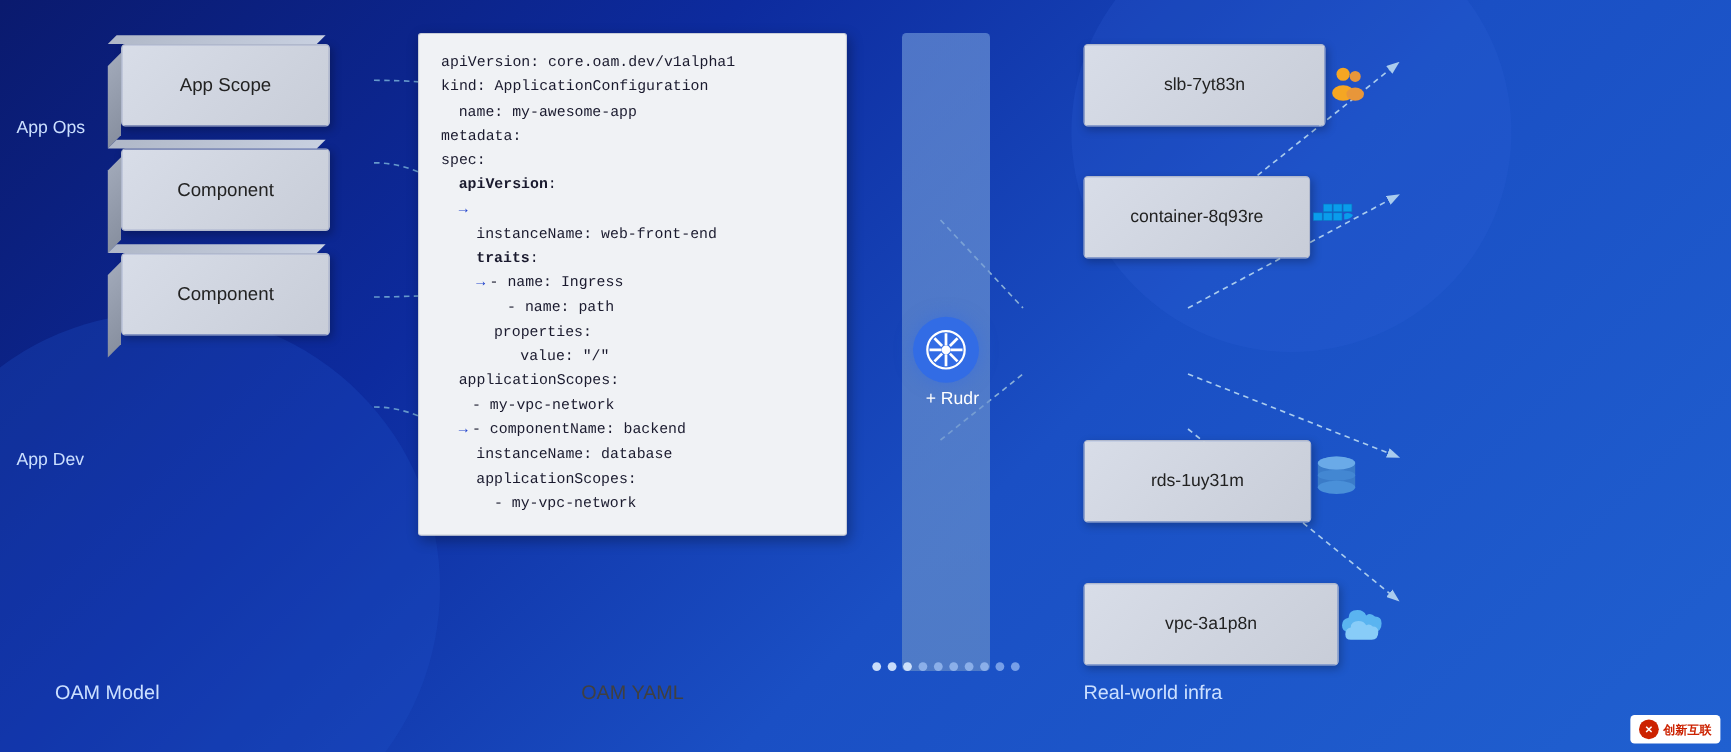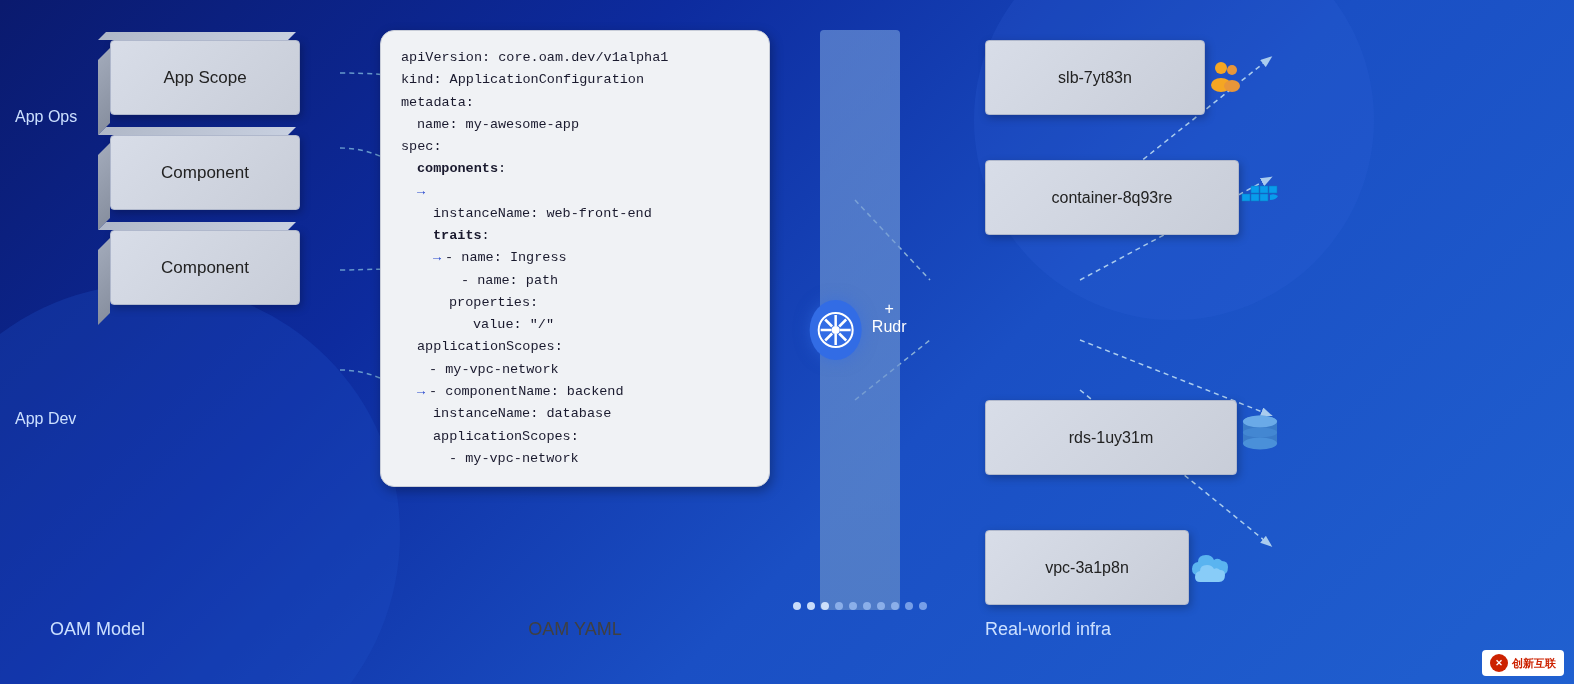--- a/index.html
+++ b/index.html
@@ -140,21 +140,21 @@
       left: 50%;
       transform: translateX(-50%);
       color: #404040;
       font-size: 18px;
       font-weight: 400;
     }
 
     .yaml-box {
       background: #f0f2f5;
       border: 1px solid #c8cdd8;
-      border-radius: 14px;
+      border-radius: 3px;
       padding: 16px 20px;
       font-family: 'Courier New', monospace;
       font-size: 13.5px;
       line-height: 1.65;
       color: #1a1a2e;
       position: absolute;
       top: 10px;
       left: 0;
       right: 0;
       box-shadow: 2px 4px 12px rgba(0,0,0,0.3);
@@ -182,22 +182,22 @@
       background: linear-gradient(180deg, rgba(120,160,220,0.6) 0%, rgba(100,140,200,0.7) 100%);
       border-radius: 4px;
     }
 
     .k8s-logo-container {
       position: absolute;
       top: 50%;
       left: 50%;
       transform: translate(-50%, -50%);
       display: flex;
-      flex-direction: row;
-      align-items: flex-start;
+      flex-direction: column;
+      align-items: flex-end;
       gap: 6px;
     }
 
     .k8s-logo {
       width: 60px;
       height: 60px;
       background: #326ce5;
       border-radius: 50%;
       display: flex;
       align-items: center;
@@ -263,33 +263,33 @@
     
     .card-slb {
       top: 20px;
       left: 20px;
       width: 220px;
     }
     
     .card-container {
       top: 140px;
       left: 20px;
-      width: 254px;
+      width: 206px;
     }
     
     .card-rds {
       top: 380px;
       left: 20px;
-      width: 252px;
+      width: 207px;
     }
     
     .card-vpc {
       top: 510px;
       left: 20px;
-      width: 204px;
+      width: 232px;
     }
 
     
     .watermark {
       position: absolute;
       bottom: 8px;
       right: 10px;
       background: white;
       border-radius: 4px;
       padding: 4px 8px;
@@ -385,24 +385,24 @@
       </div>
     </div>
 
     <span class="oam-model-label">OAM Model</span>
   </div>
 
   <div class="yaml-section">
     <div class="yaml-box">
       <div style="white-space:nowrap;">apiVersion: core.oam.dev/v1alpha1</div>
       <div>kind: ApplicationConfiguration</div>
+      <div style="padding-left:16px;">name: my-awesome-app</div>
       <div>metadata:</div>
-      <div style="padding-left:16px;">name: my-awesome-app</div>
       <div>spec:</div>
-      <div style="padding-left:16px;"><strong>components</strong>:</div>
+      <div style="padding-left:16px;"><strong>apiVersion</strong>:</div>
       <div style="padding-left:16px;display:flex;align-items:center;gap:4px;">
         <span style="color:#2244cc;font-weight:bold;">→</span>
       </div>
       <div style="padding-left:32px;">instanceName: web-front-end</div>
       <div style="padding-left:32px;"><strong>traits</strong>:</div>
       <div style="padding-left:32px;display:flex;align-items:center;gap:4px;">
         <span style="color:#2244cc;font-weight:bold;">→</span>
         <span>- name: Ingress</span>
       </div>
       <div style="padding-left:60px;">- name: path</div>

